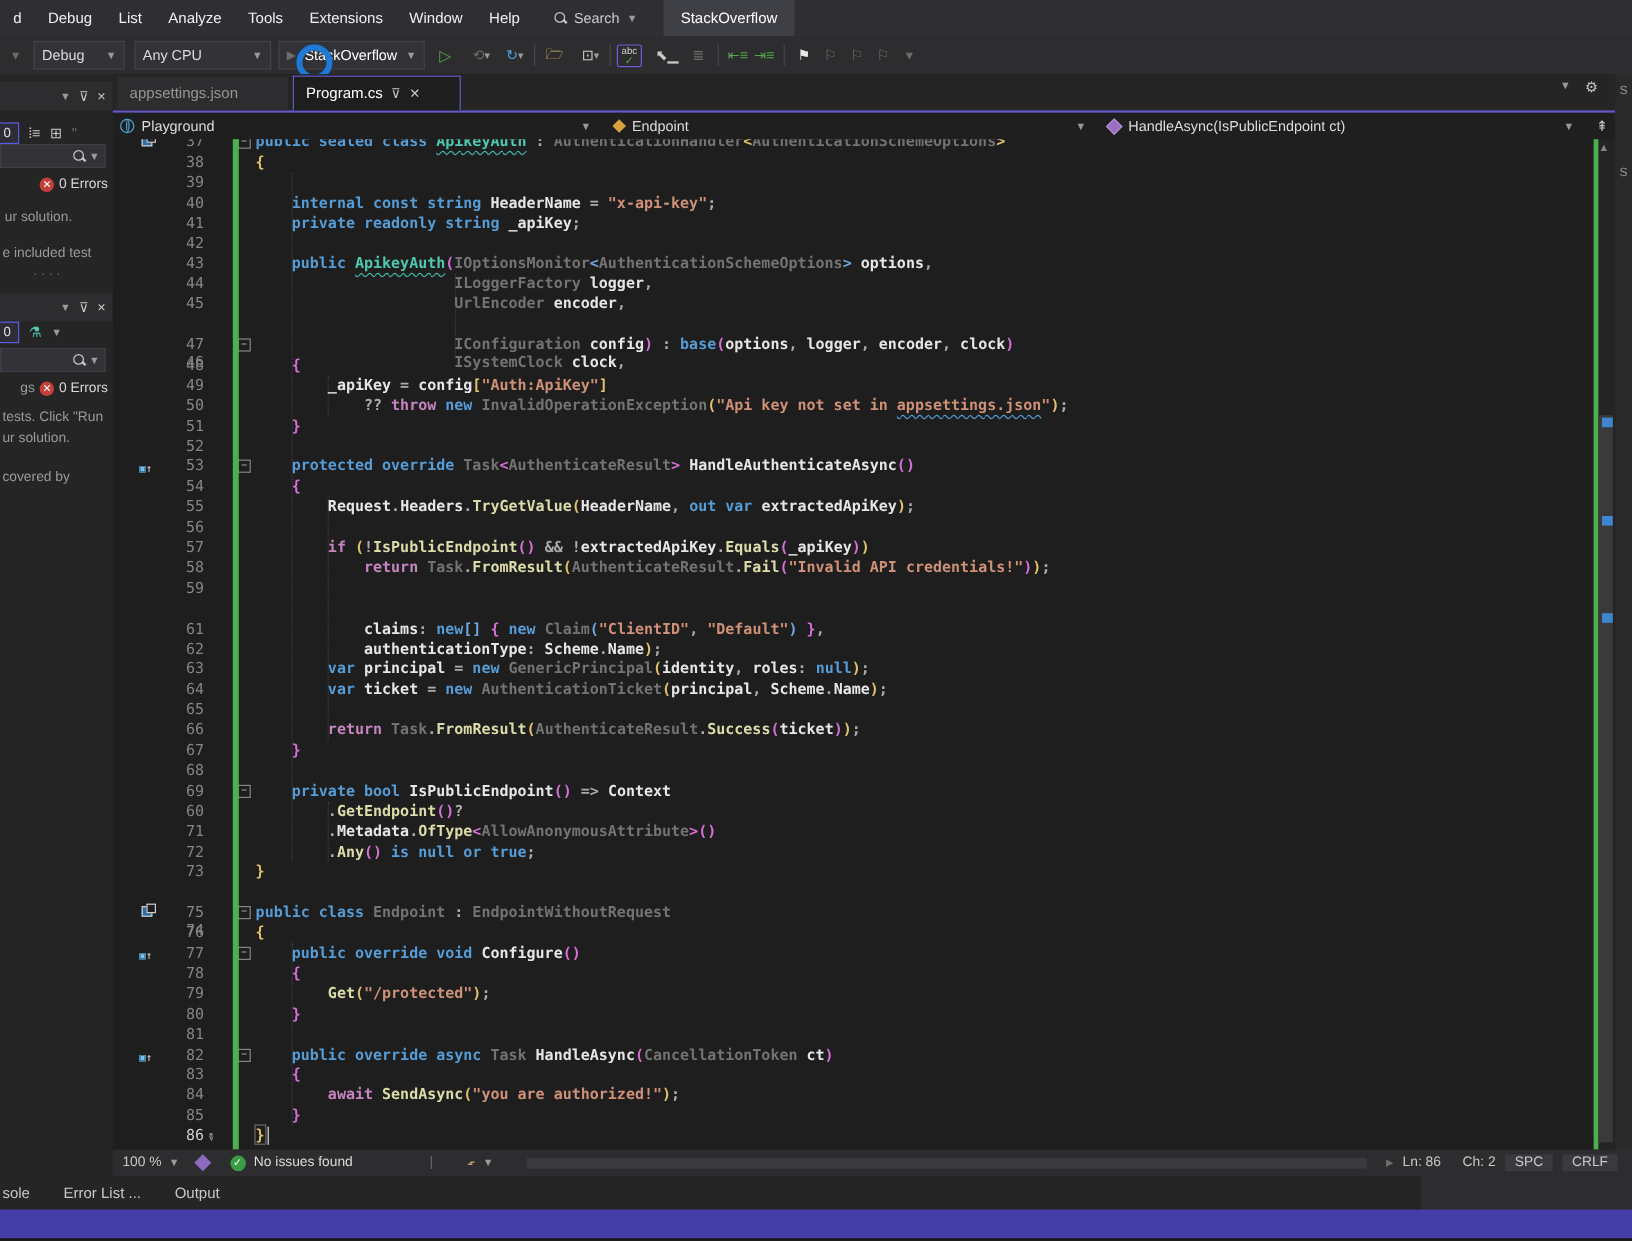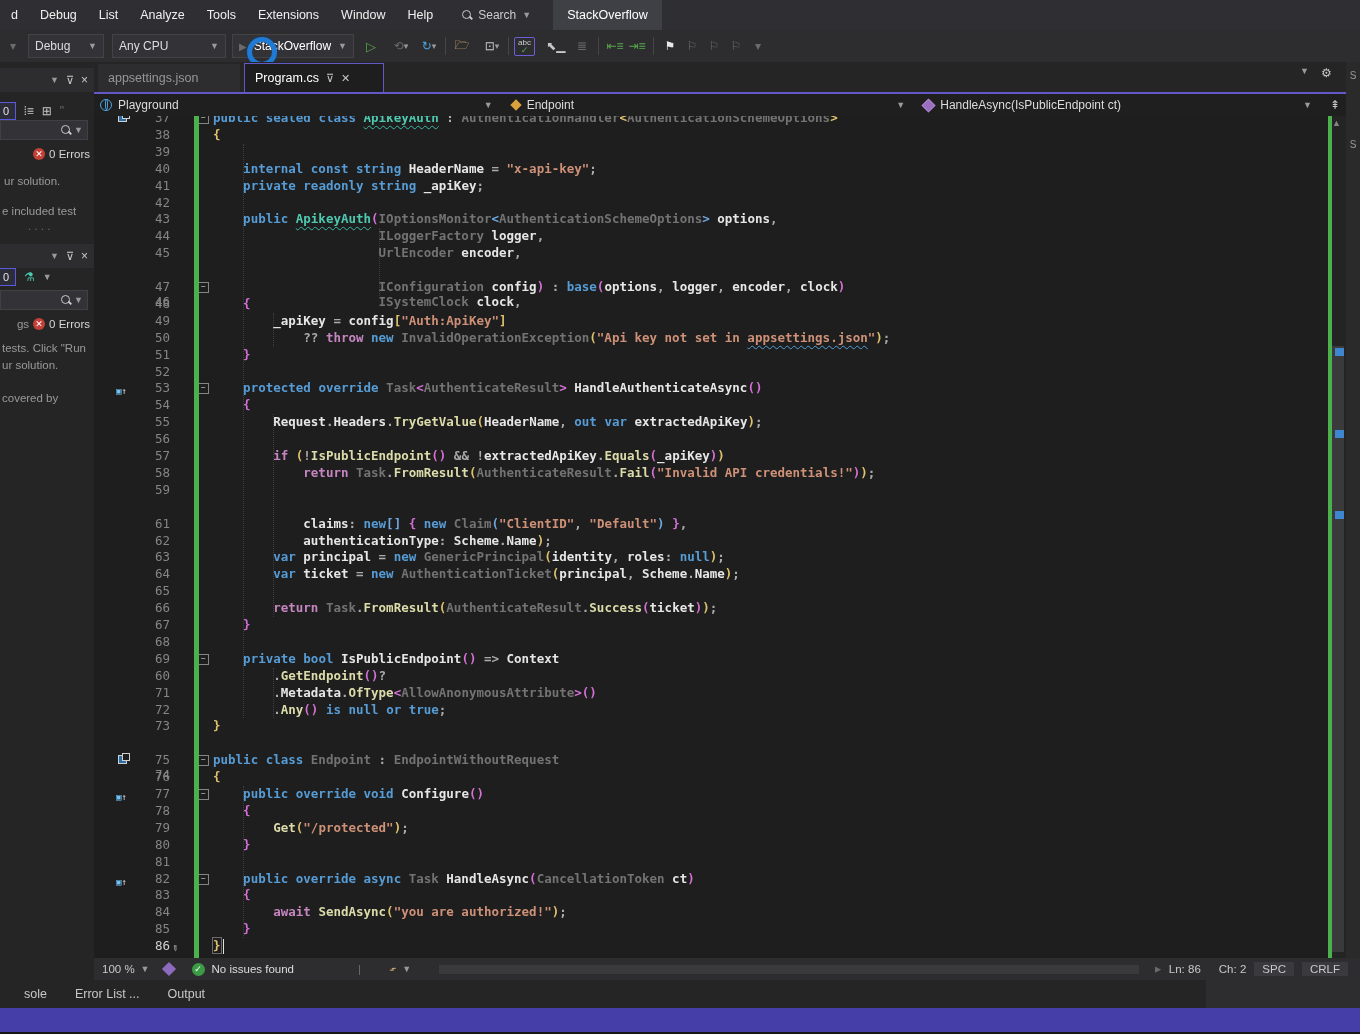--- a/index.html
+++ b/index.html
@@ -84,21 +84,21 @@
   #right-strip{left:1346px;top:62px;width:14px;height:918px;background:#2a2a2b;color:#9a9a9a;font-size:10px;text-align:center;}
   
   #edbottom{left:94px;top:958px;width:1266px;height:22px;background:#2d2d30;display:flex;align-items:center;font-size:11.5px;color:#c8c8c8;}
   .stat-box{background:#3a3a3e;padding:1px 8px;margin-left:8px;}
   #hscroll{position:absolute;left:425px;top:964px;width:730px;height:11px;background:#2d2d30;}
   #hthumb{position:absolute;left:14px;top:1px;width:700px;height:9px;background:#3a3a3c;}
   .ok-dot{width:13px;height:13px;border-radius:50%;background:#3c9c46;color:#fff;font-size:9px;line-height:13px;text-align:center;}
   .gem{width:10px;height:10px;background:#8c6bbf;transform:rotate(45deg);}
   .broom{color:#caa972;font-size:12px;transform:rotate(-35deg);display:inline-block;}
   
-  #paneltabs{left:0;top:980px;width:1184px;height:28px;background:#252526;display:flex;align-items:center;color:#c8c8c8;font-size:12.5px;padding-left:22px;}
+  #paneltabs{left:0;top:980px;width:1184px;height:28px;background:#252526;display:flex;align-items:center;color:#c8c8c8;font-size:12.5px;}
   .ptab{padding:0 14px;}
   #statusbar{left:0;top:1008px;width:1360px;height:24px;background:#453da8;}
   #bottom-edge{left:0;top:1032px;width:1360px;height:2px;background:#151515;}
 </style>
 </head>
 <body>
 
 <div id="root">
 
   <div id="menubar" class="abs">

